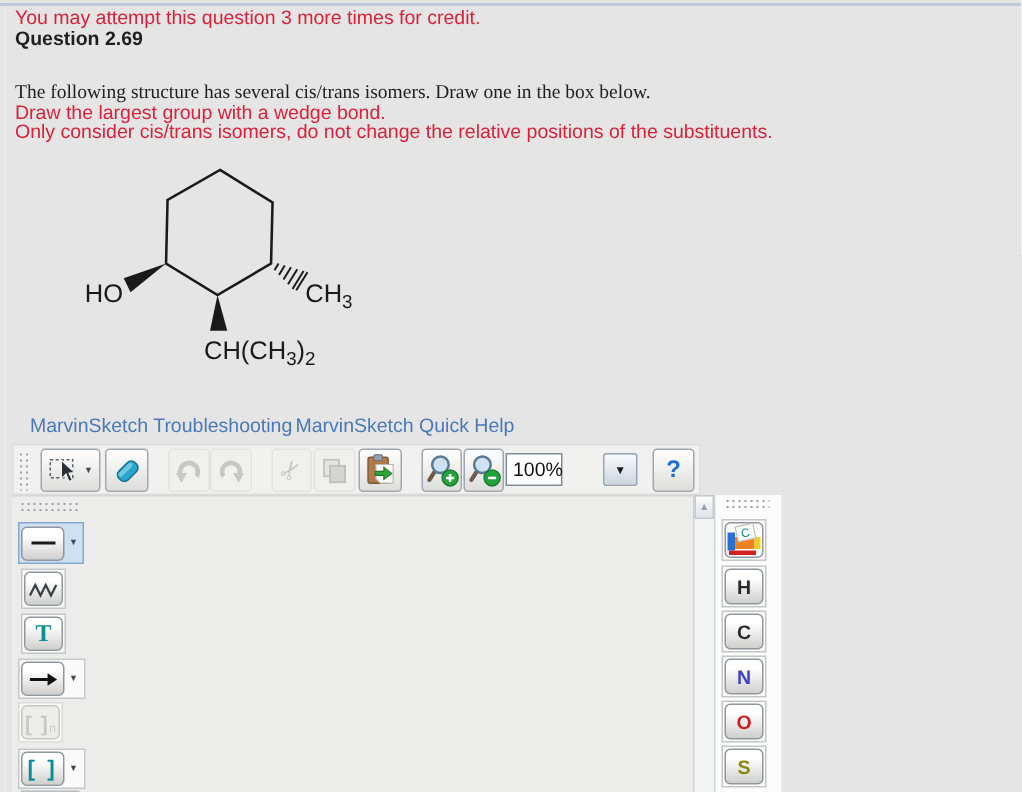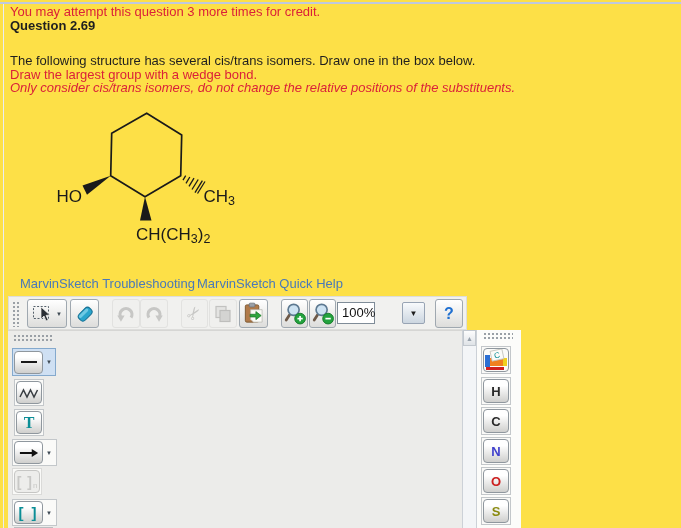--- a/index.html
+++ b/index.html
@@ -1,16 +1,16 @@
 <!DOCTYPE html>
 <html><head>
 <meta charset="utf-8">
 <style>
   html,body{margin:0;padding:0;background:#fff;}
-  #page{position:relative;width:681px;height:528px;background:#fde047;overflow:hidden;
+  #page{position:relative;width:681px;height:528px;background:#e5e5e5;overflow:hidden;
         font-family:"Liberation Sans",sans-serif;color:#1f1f1f;}
   .abs{position:absolute;}
   .txt{font-size:13px;line-height:13px;white-space:nowrap;}
   .red{color:#da2139;}
   .bold{font-weight:bold;text-align:center;}
   .link{color:#4a79b8;font-size:13px;text-decoration:none;cursor:pointer;white-space:nowrap;}
 
   
   .dots{background-image:radial-gradient(#9aa0a6 0.9px,transparent 1px);background-size:4px 4px;}
 
@@ -49,23 +49,23 @@
 </head>
 <body>
 
 <div id="page">
 
   <div class="abs" style="left:0;top:2px;width:681px;height:2px;background:#bfc9de;"></div>
   <div class="abs" style="left:3px;top:4px;width:1px;height:524px;background:#e9ecf3;"></div>
 
   <div class="abs txt red" style="left:10px;top:5px;">You may attempt this question 3 more times for credit.</div>
   <div class="abs txt bold" style="left:10px;top:19px;">Question 2.69</div>
-  <div class="abs txt" style="left:10px;top:54px;">The following structure has several cis/trans isomers. Draw one in the box below.</div>
+  <div class="abs txt" style="left:10px;top:54px;font-family:Liberation Serif, serif;">The following structure has several cis/trans isomers. Draw one in the box below.</div>
   <div class="abs txt red" style="left:10px;top:68px;">Draw the largest group with a wedge bond.</div>
-  <div class="abs txt red" style="left:10px;top:81px;font-style:italic;">Only consider cis/trans isomers, do not change the relative positions of the substituents.</div>
+  <div class="abs txt red" style="left:10px;top:81px;">Only consider cis/trans isomers, do not change the relative positions of the substituents.</div>
 
   <svg class="abs" style="left:40px;top:100px;" width="212" height="150" viewBox="40 100 212 150">
     <polygon points="146.7,113.3 181.7,135 180.7,175.7 145,196.7 110.7,175.7 111.7,133.3" fill="none" stroke="#1a1a1a" stroke-width="1.7"></polygon>
 
     <polygon points="110.7,175.7 82.5,185.5 87.0,194.8" fill="#1a1a1a"></polygon>
 
     <polygon points="145,196.7 140,220.5 151.5,220.5" fill="#1a1a1a"></polygon>
 
     <g stroke="#1a1a1a" stroke-width="1.3">
       <line x1="183.0" y1="180.1" x2="185.7" y2="175.7"></line>

